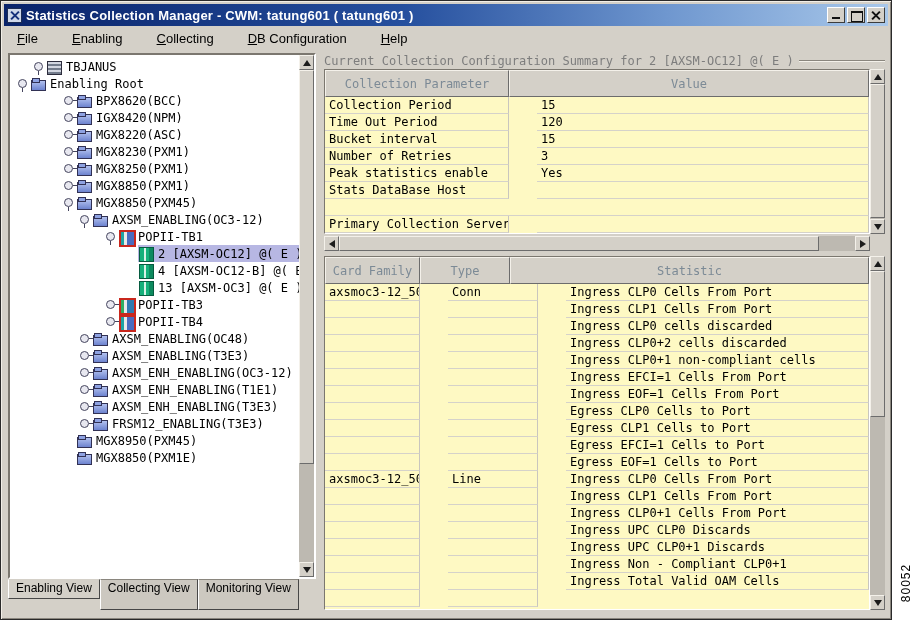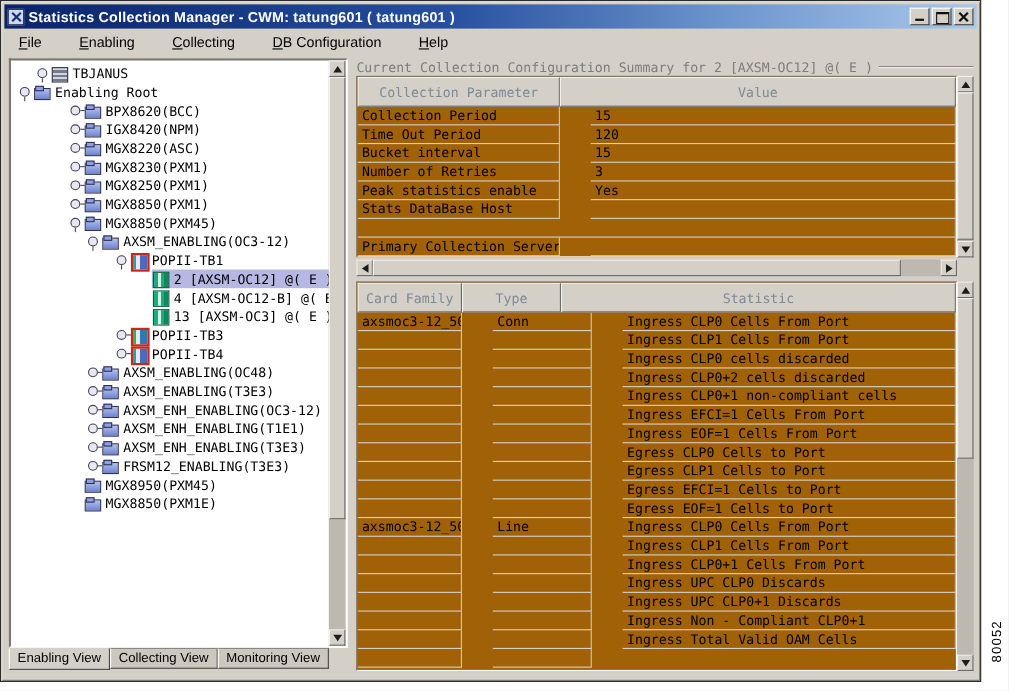--- a/index.html
+++ b/index.html
@@ -66,34 +66,34 @@
   .ic-card-red::before { content:""; position:absolute; left:0; top:1px; width:13px; height:13px;
     border:2px solid #c9271d; background:linear-gradient(90deg,#1fa3a3 0 3px,#e9e9e9 3px 6px,#4a6cc0 6px); }
   .ic-card-mixed::before { content:""; position:absolute; left:0; top:1px; width:13px; height:13px;
     border:2px solid #c9271d; background:linear-gradient(90deg,#2fae62 0 3px,#e9e9e9 3px 6px,#2f7ab0 6px); }
   .ic-card-green::before { content:""; position:absolute; left:0; top:1px; width:13px; height:13px;
     border:1px solid #065c40; background:linear-gradient(90deg,#15b07a 0 4px,#d7f2e6 4px 6px,#15b07a 6px 9px,#0c8a5e 9px); }
 
   
   .tabs { flex:0 0 21px; display:flex; font-family:"Liberation Sans",sans-serif; font-size:12px; }
   .tab { padding:0 7px; background:#d4d0c8; border:1px solid; border-color:#ffffff #474747 #474747 #ffffff;
-    border-top:1px solid #8a867e; height:19px; line-height:17px; white-space:nowrap; }
+    border-top:1px solid #8a867e; height:31px; line-height:17px; white-space:nowrap; }
   .tab-active-true { border-top:1px solid #d4d0c8; height:20px; background:#d4d0c8; }
   .tab-active-false { background:#ccc8c0; }
 
   
   .right-panel { flex:1; min-width:0; display:flex; flex-direction:column; }
   .summary-title-row { flex:0 0 16px; display:flex; align-items:center; font-size:12px;
     color:#7d7d7d; white-space:nowrap; overflow:hidden; }
   .etch { flex:1; height:2px; margin-left:5px; border-top:1px solid #8a867e; border-bottom:1px solid #f4f1ea; }
 
   .top-zone { flex:0 0 165px; display:flex; }
   .bottom-zone { flex:1; min-height:0; display:flex; margin-top:5px; }
 
-  .panel-table { flex:1; min-width:0; background:#a16207; display:flex; flex-direction:column; overflow:hidden;
+  .panel-table { flex:1; min-width:0; background:#fef9c3; display:flex; flex-direction:column; overflow:hidden;
     border:1px solid; border-color:#7b776f #ffffff #ffffff #7b776f; }
   .thead { flex:0 0 27px; display:flex; background:#d4d0c8; }
   .th { border:1px solid; border-color:#f4f1ea #6c6c6c #6c6c6c #f4f1ea; color:#7c8a96; font-size:12px;
     display:flex; align-items:center; justify-content:center; white-space:nowrap; overflow:hidden; }
   .tbody { flex:1; overflow:hidden; }
   .tr { display:flex; height:17px;gap:28px; }
   .td { font-size:12px; line-height:16px; padding-left:4px; border-right:1px solid #c9c6be;
     border-bottom:1px solid #d5d2ca; white-space:nowrap; overflow:hidden; color:#000; }
 
   .col-param { flex:0 0 184px; width:184px; }

